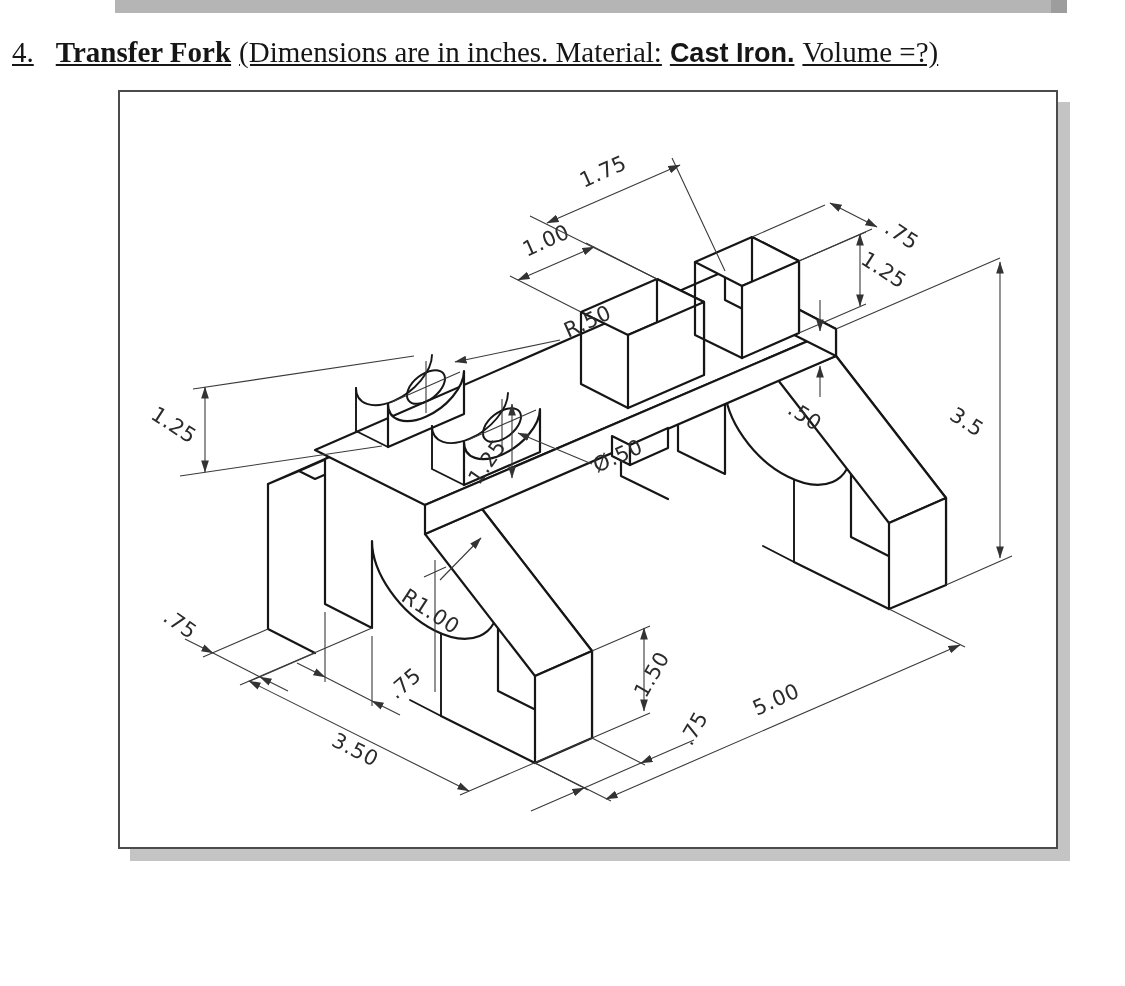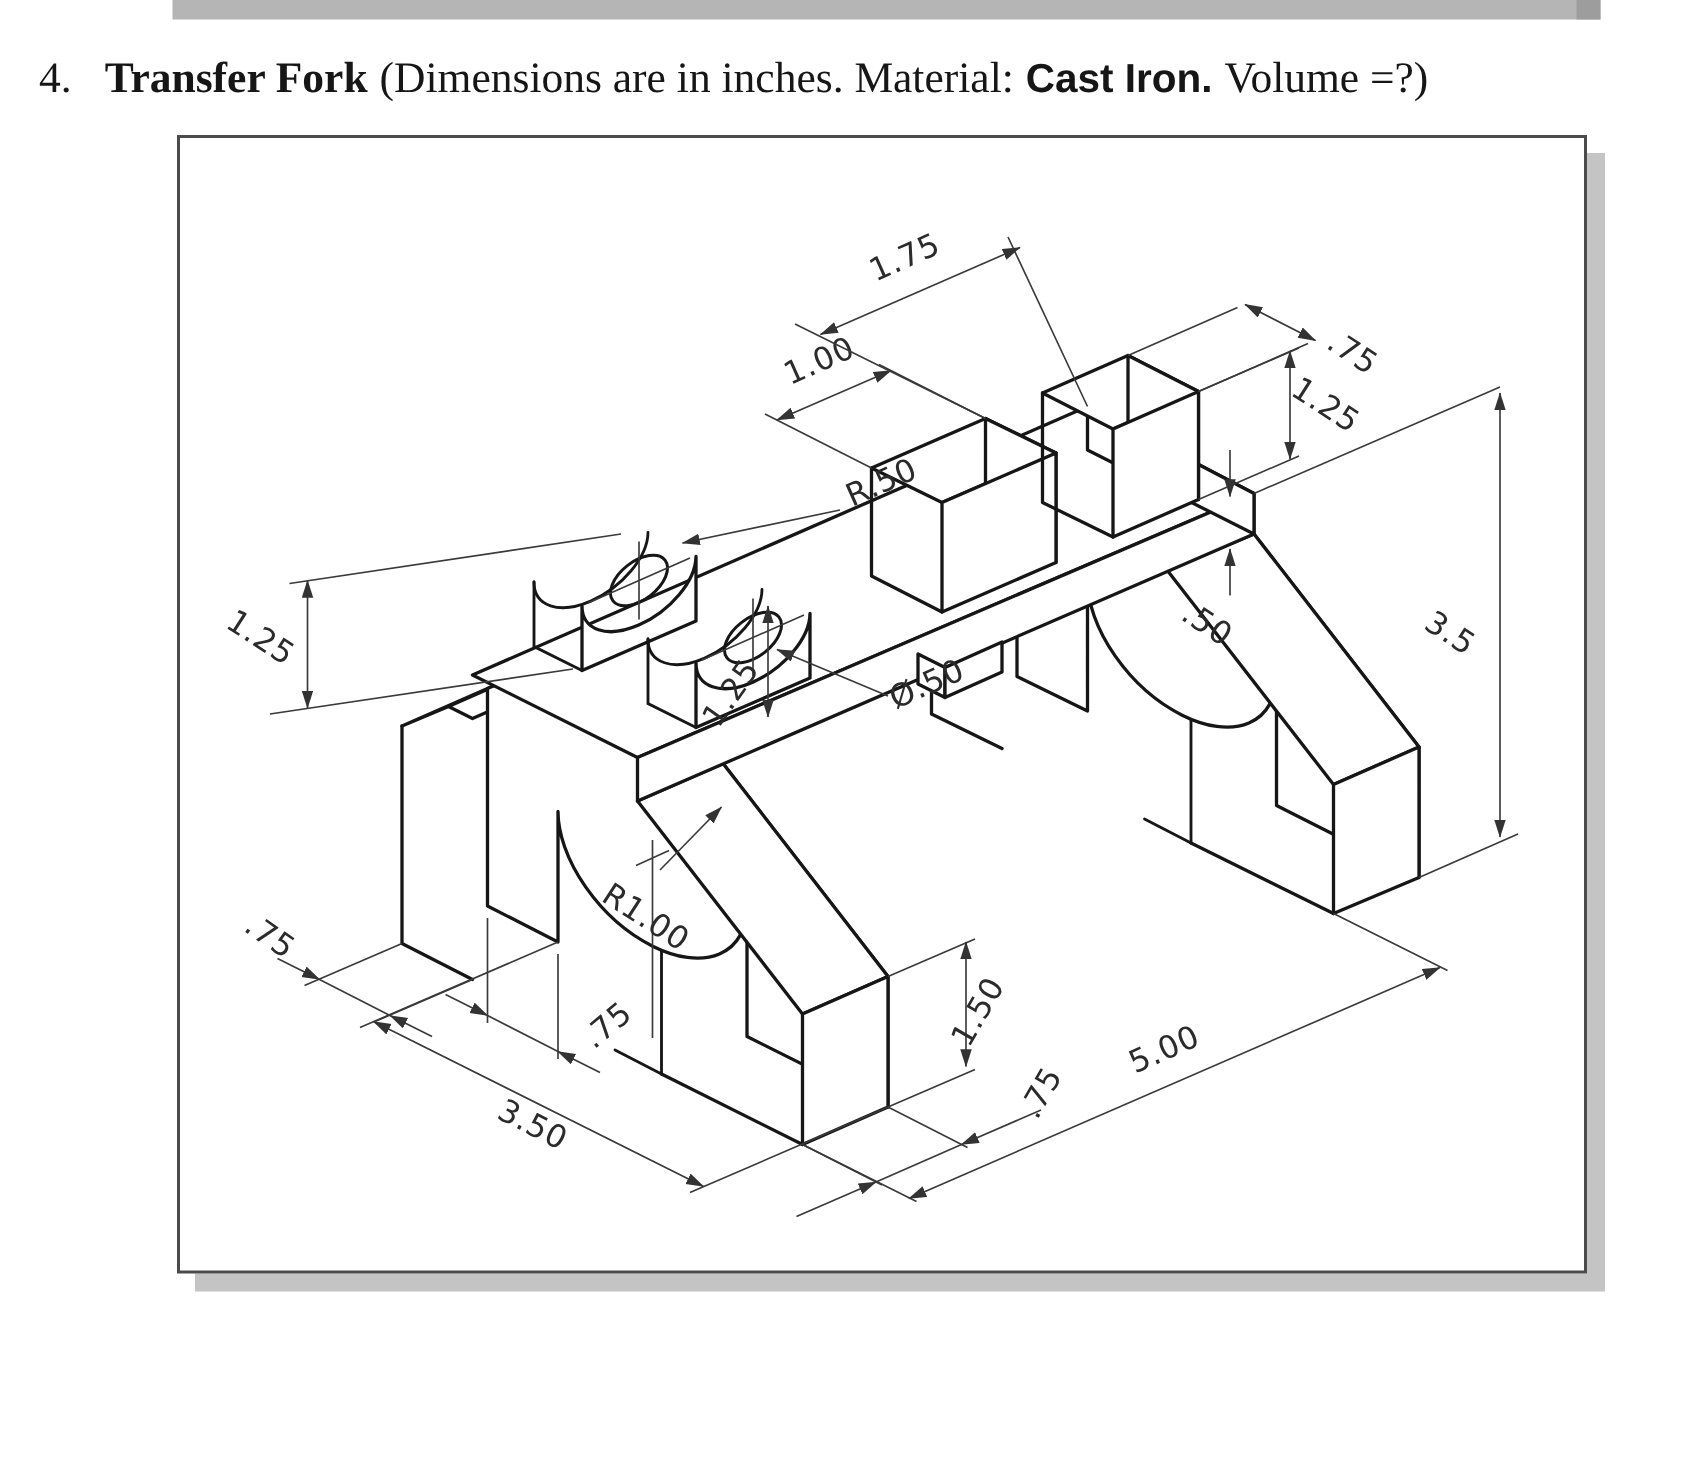--- a/index.html
+++ b/index.html
@@ -5,22 +5,22 @@
   html,body{margin:0;padding:0;background:#ffffff;}
   body{width:1125px;height:986px;position:relative;overflow:hidden;
        font-family:"Liberation Serif",serif;}
 
   
   .topbar{position:absolute;left:115px;top:0;width:952px;height:13px;
           background:#b5b5b5;}
   .topbar .cap{position:absolute;right:0;top:0;width:16px;height:13px;background:#9d9d9d;}
 
   
-  .title{position:absolute;left:26px;top:36px;width:1100px;
-         font-size:29px;color:#161616;white-space:nowrap;}
+  .title{position:absolute;left:12px;top:36px;width:1100px;
+         font-size:29px;color:#161616;white-space:nowrap;text-decoration:underline;}
   .title .num{margin-right:22px;}
   .title .name{font-weight:bold;margin-right:8px;}
   .title .pre{margin-right:8px;}
   .title .mat{font-family:"Liberation Sans",sans-serif;font-weight:bold;
               font-size:27px;margin-right:8px;}
 
   
   .frame{position:absolute;left:118px;top:90px;width:936px;height:755px;
          background:#ffffff;border:2px solid #4b4b4b;
          box-shadow:12px 12px 0 0 #c4c4c4;}

